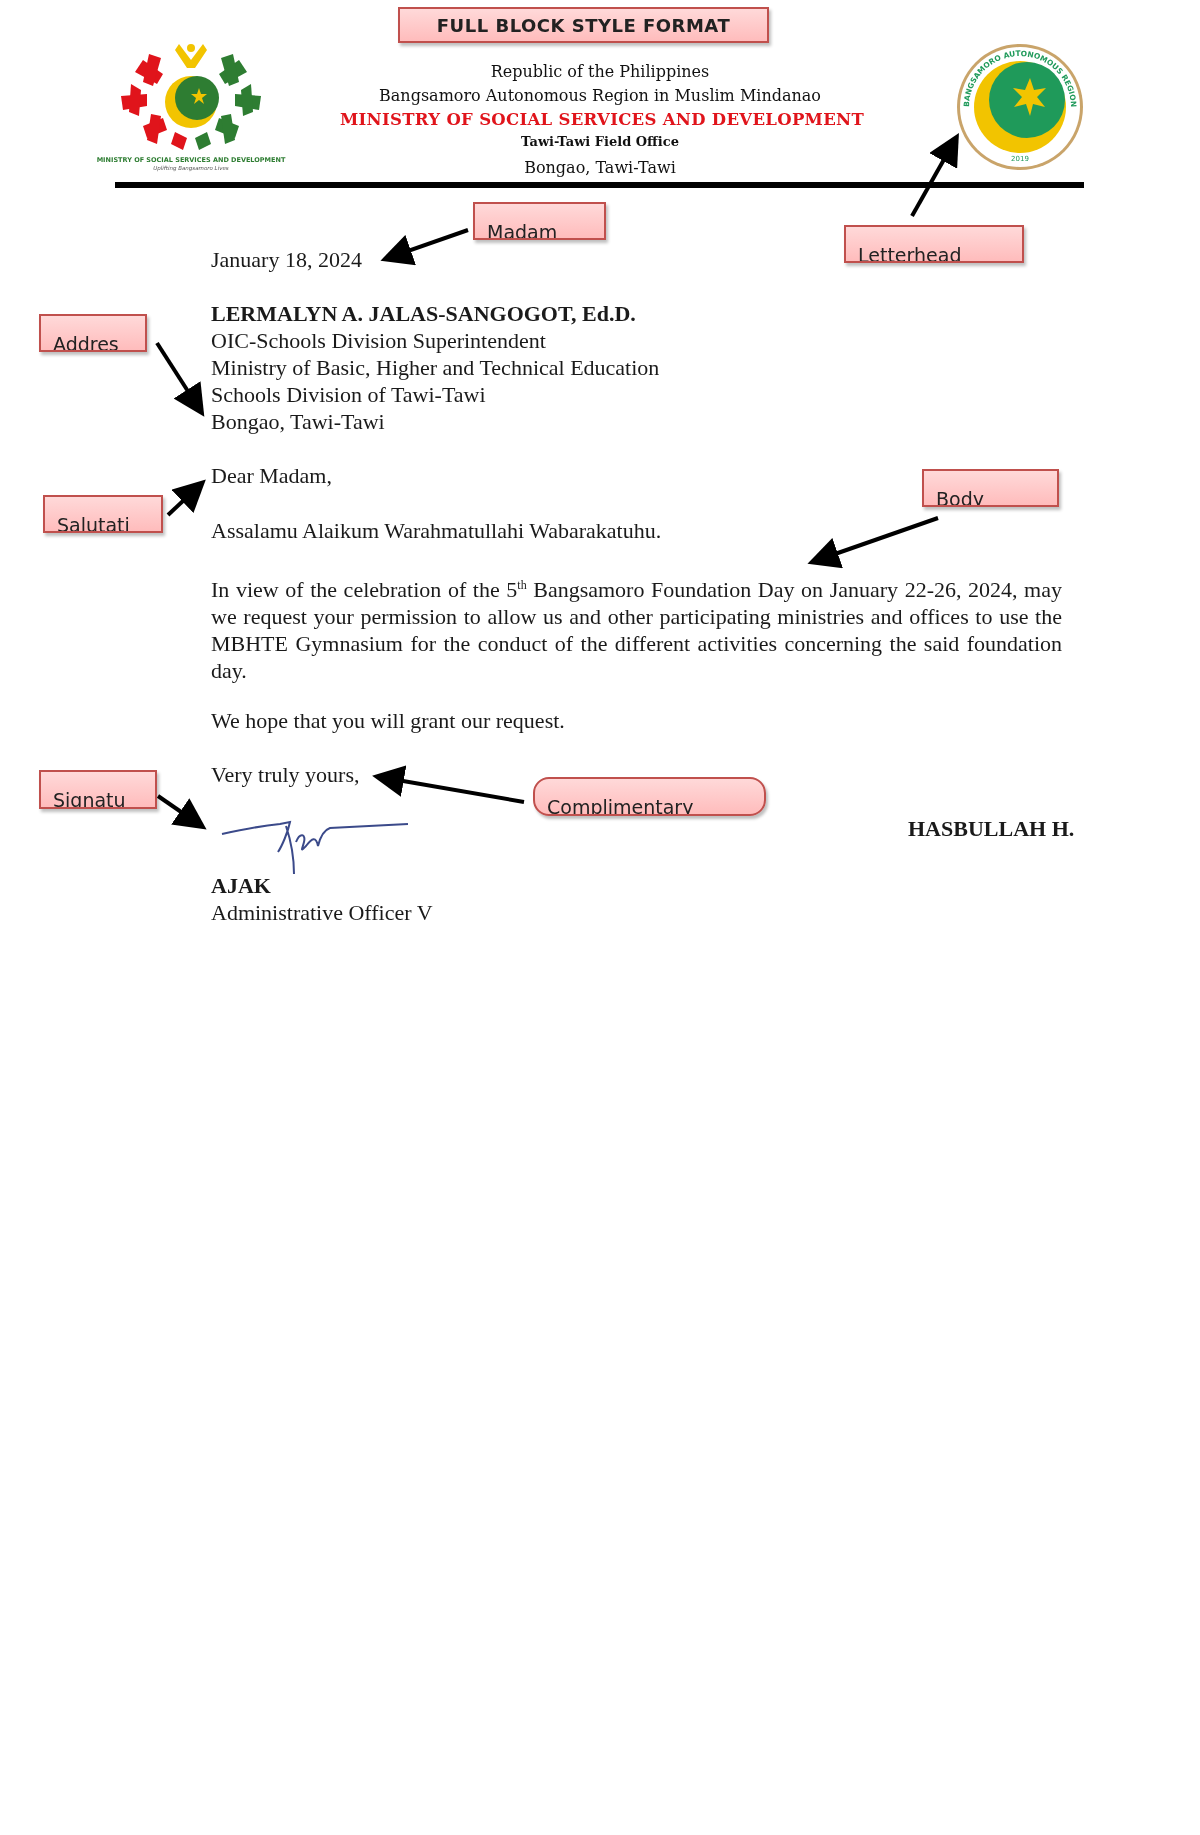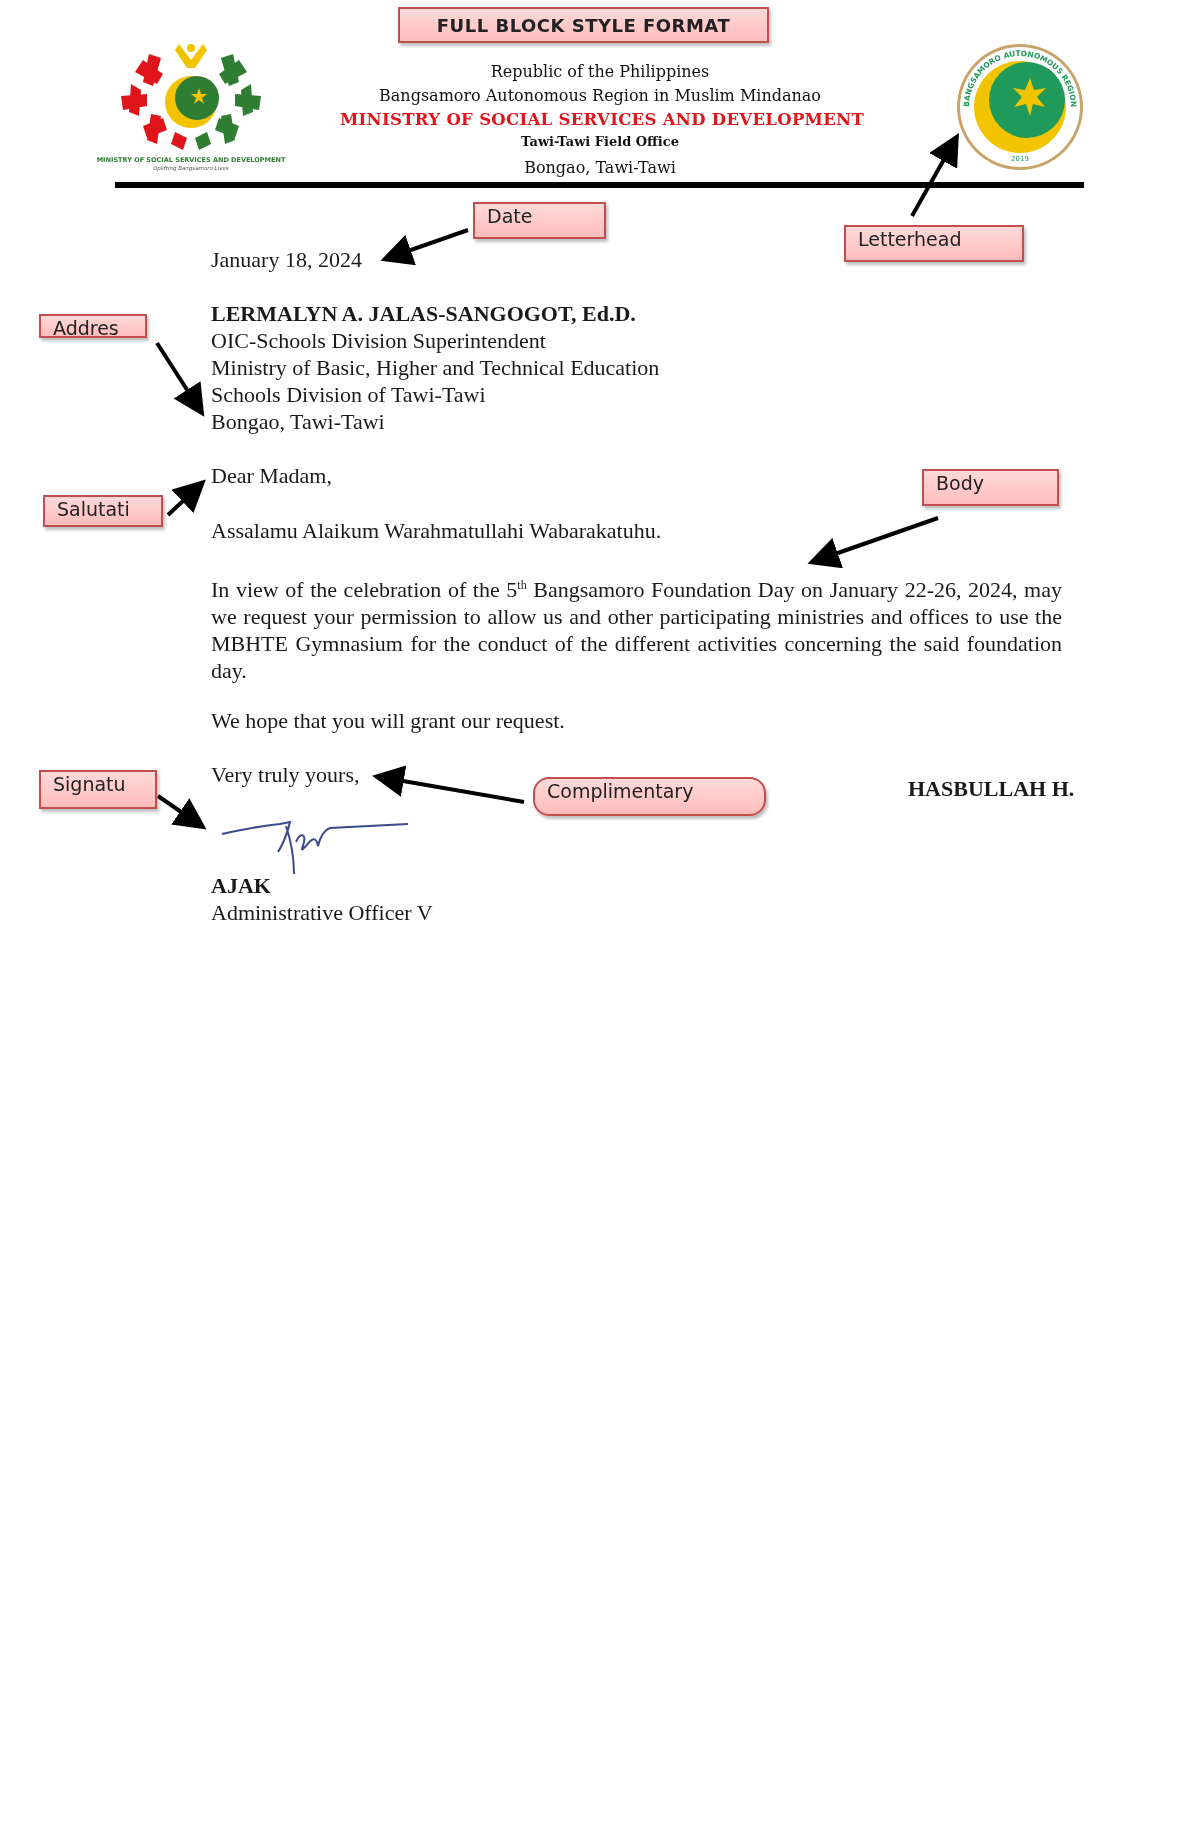--- a/index.html
+++ b/index.html
@@ -4,21 +4,21 @@
 <style>
   html, body { margin:0; padding:0; background:#ffffff; }
   body { width:1200px; height:1835px; position:relative; overflow:hidden; font-family:"DejaVu Serif", serif; color:#111; }
   .abs { position:absolute; }
   .label-box {
     position:absolute; box-sizing:border-box;
     border:2px solid #c0504d;
     background:linear-gradient(#ffd9d9, #ffbcbc);
     box-shadow:2px 3px 3px rgba(0,0,0,0.25);
     font-family:"DejaVu Sans", sans-serif; font-size:19px; color:#222;
-    padding:1px 12px; white-space:nowrap; overflow:hidden;
+    padding:17px 12px; white-space:nowrap; overflow:hidden;
   }
   .title-box { font-weight:bold; text-align:center; font-size:18px; letter-spacing:0.5px; padding-top:6px; }
   .hdr-line { position:absolute; left:340px; width:520px; text-align:center; white-space:nowrap; }
   .hdr1 { font-family:"DejaVu Serif", serif; font-size:16px; }
   .hdr-red { color:#e0141b; font-weight:bold; font-size:16.5px; letter-spacing:0.3px; }
   .hdr-bold { font-weight:bold; font-size:13px; }
   .rule { position:absolute; left:115px; top:182px; width:969px; height:6px; background:#000; }
   .txt { position:absolute; left:211px; font-family:"Liberation Serif", serif; font-size:22px; white-space:nowrap; color:#1a1a1a; }
   .bold { font-weight:bold; }
   .para { position:absolute; left:211px; width:851px; font-family:"Liberation Serif", serif; font-size:22px; line-height:27px; text-align:justify; color:#1a1a1a; }
@@ -89,21 +89,21 @@
   </defs>
   <line x1="468" y1="230" x2="388" y2="258" stroke="#000" stroke-width="4" marker-end="url(#ah)"></line>
   <line x1="912" y1="216" x2="955" y2="140" stroke="#000" stroke-width="4" marker-end="url(#ah)"></line>
   <line x1="157" y1="343" x2="200" y2="410" stroke="#000" stroke-width="4" marker-end="url(#ah)"></line>
   <line x1="168" y1="515" x2="200" y2="485" stroke="#000" stroke-width="4" marker-end="url(#ah)"></line>
   <line x1="938" y1="518" x2="815" y2="561" stroke="#000" stroke-width="4" marker-end="url(#ah)"></line>
   <line x1="524" y1="802" x2="380" y2="777" stroke="#000" stroke-width="4" marker-end="url(#ah)"></line>
   <line x1="158" y1="796" x2="200" y2="825" stroke="#000" stroke-width="4" marker-end="url(#ah)"></line>
 </svg>
 
-<div class="label-box" style="left:473px; top:202px; width:133px; height:37px;">Date</div>
+<div class="label-box" style="left:473px; top:202px; width:133px; height:37px;">Madam</div>
 <div class="label-box" style="left:844px; top:225px; width:180px; height:37px;">Letterhead</div>
 <div class="label-box" style="left:39px; top:314px; width:108px; height:24px;">Addres</div>
 <div class="label-box" style="left:43px; top:495px; width:120px; height:32px;">Salutati</div>
 <div class="label-box" style="left:922px; top:469px; width:137px; height:37px;">Body</div>
 <div class="label-box" style="left:39px; top:770px; width:118px; height:39px;">Signatu</div>
 <div class="label-box" style="left:533px; top:777px; width:233px; height:39px;border-radius:16px;">Complimentary</div>
 
 <div class="txt" style="top:247px;">January 18, 2024</div>
 
 <div class="txt bold" style="top:301px;">LERMALYN A. JALAS-SANGOGOT, Ed.D.</div>
@@ -119,15 +119,15 @@
 
 <div class="txt" style="top:708px;">We hope that you will grant our request.</div>
 <div class="txt" style="top:762px;">Very truly yours,</div>
 
 <div class="abs" style="left:220px; top:812px; width:190px; height:64px;">
   <svg width="190" height="64">
     <path d="M2 22 C20 18 40 14 60 12 L70 10 C68 20 62 34 58 40 M66 14 C70 26 74 44 74 62 M76 30 C80 20 86 22 84 30 C82 38 80 40 86 34 C92 26 96 24 98 34 C100 26 104 18 110 16 L188 12" fill="none" stroke="#3b4a8a" stroke-width="2"></path>
   </svg>
 </div>
 
-<div class="txt bold" style="left:908px; top:776px;">HASBULLAH  H.</div>
+<div class="txt bold" style="left:908px; top:816px;">HASBULLAH  H.</div>
 <div class="txt bold" style="top:873px;">AJAK</div>
 <div class="txt" style="top:900px;">Administrative Officer V</div>
 
 </body></html>

